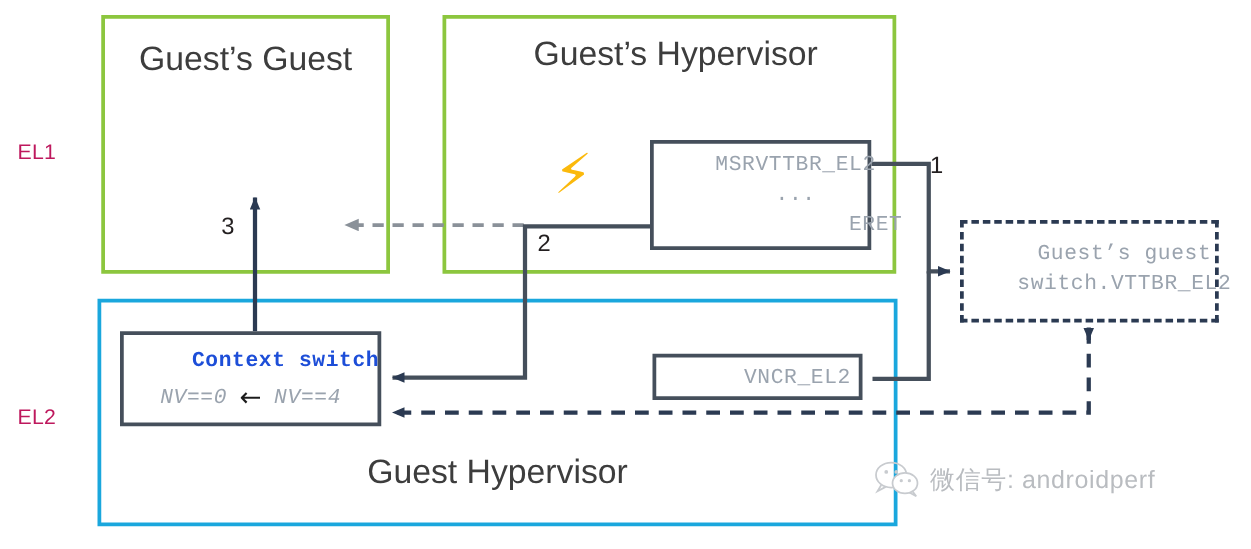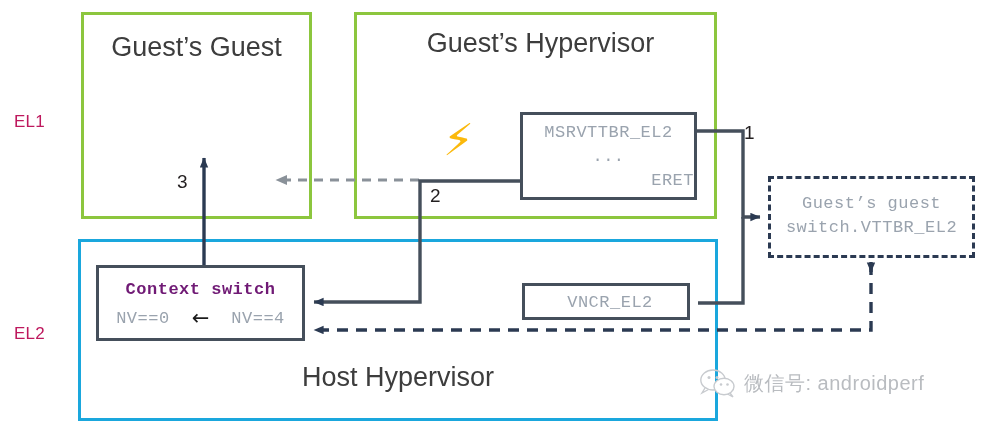--- a/index.html
+++ b/index.html
@@ -45,21 +45,21 @@
   .mono-grey {
     font-family: "Liberation Mono", "DejaVu Sans Mono", monospace;
     font-size: 17px;
     color: #9aa3ae;
     letter-spacing: 0.5px;
   }
   .mono-dark {
     font-family: "Liberation Mono", "DejaVu Sans Mono", monospace;
     font-size: 17px;
     font-weight: bold;
-    color: #701a75;
+    color: #1d4ed8;
     letter-spacing: 0.5px;
   }
   .step-num {
     font-family: "Liberation Sans", sans-serif;
     font-size: 19px;
     color: #231f20;
   }
   .wm-text {
     font-family: "Liberation Sans", sans-serif;
     font-size: 20px;
@@ -97,38 +97,38 @@
     background: transparent;
     box-sizing: border-box;
   }
   .bolt {
     position: absolute;
     font-size: 44px;
     color: #fbb90c;
     line-height: 1;
     font-family: "DejaVu Sans", sans-serif;
   }
-  .ctr { text-align: center; }
+  .ctr { text-align: center; padding-left: 28px; }
 </style>
 </head>
 <body>
 
 <div id="stage">
 
   <div class="lbl el-label" style="left:14px; top:112px;">EL1</div>
   <div class="lbl el-label" style="left:14px; top:324px;">EL2</div>
 
   <div class="zone-green" style="left:81px; top:12px; width:231px; height:207px;"></div>
   <div class="lbl zone-title" style="left:81px; top:32px; width:231px;">Guest’s Guest</div>
 
   <div class="zone-green" style="left:354px; top:12px; width:363px; height:207px;"></div>
   <div class="lbl zone-title" style="left:352px; top:28px; width:377px;">Guest’s Hypervisor</div>
 
   <div class="zone-blue" style="left:78px; top:239px; width:640px; height:182px;"></div>
-  <div class="lbl zone-title" style="left:78px; top:362px; width:640px;">Host Hypervisor</div>
+  <div class="lbl zone-title" style="left:78px; top:362px; width:640px;">Guest Hypervisor</div>
 
   <svg class="layer" viewBox="0 0 1001 439">
     <defs>
       <marker id="ah-dark" markerWidth="11" markerHeight="11" refX="9.6" refY="4.2" orient="auto" markerUnits="userSpaceOnUse">
         <path d="M0,0 L10,4.2 L0,8.4 z" fill="#2b3a52"></path>
       </marker>
       <marker id="ah-dark-l" markerWidth="11" markerHeight="11" refX="9.6" refY="4.2" orient="auto" markerUnits="userSpaceOnUse">
         <path d="M0,0 L10,4.2 L0,8.4 z" fill="#2b3a52"></path>
       </marker>
       <marker id="ah-grey" markerWidth="13" markerHeight="13" refX="11" refY="5" orient="auto" markerUnits="userSpaceOnUse">
@@ -166,21 +166,21 @@
 
   <div class="box-reg" style="left:520px; top:112px; width:177px; height:88px;">
     <div class="lbl mono-grey ctr" style="left:0; top:8px; width:171px;">MSRVTTBR_EL2</div>
     <div class="lbl mono-grey ctr" style="left:0; top:32px; width:171px;">...</div>
     <div class="lbl mono-grey ctr" style="left:0; top:56px; width:171px;text-align:right;">ERET</div>
   </div>
 
   <div class="box-ctx" style="left:96px; top:265px; width:209px; height:76px;">
     <div class="lbl mono-dark ctr" style="left:0; top:12px; width:203px;">Context switch</div>
     <div style="position:absolute; left:0; top:40px; width:203px;
-                display:flex; align-items:center; justify-content:center; gap:22px;">
+                display:flex; align-items:center; justify-content:center; gap:10px;font-style:italic;">
       <span class="mono-grey">NV==0</span>
       <span style="font-family:'DejaVu Sans',sans-serif; font-size:21px; color:#1b1b1b; line-height:1;">←</span>
       <span class="mono-grey">NV==4</span>
     </div>
   </div>
 
   <div class="box-reg" style="left:522px; top:283px; width:168px; height:37px;">
     <div class="lbl mono-grey ctr" style="left:0; top:7px; width:170px;">VNCR_EL2</div>
   </div>
 

